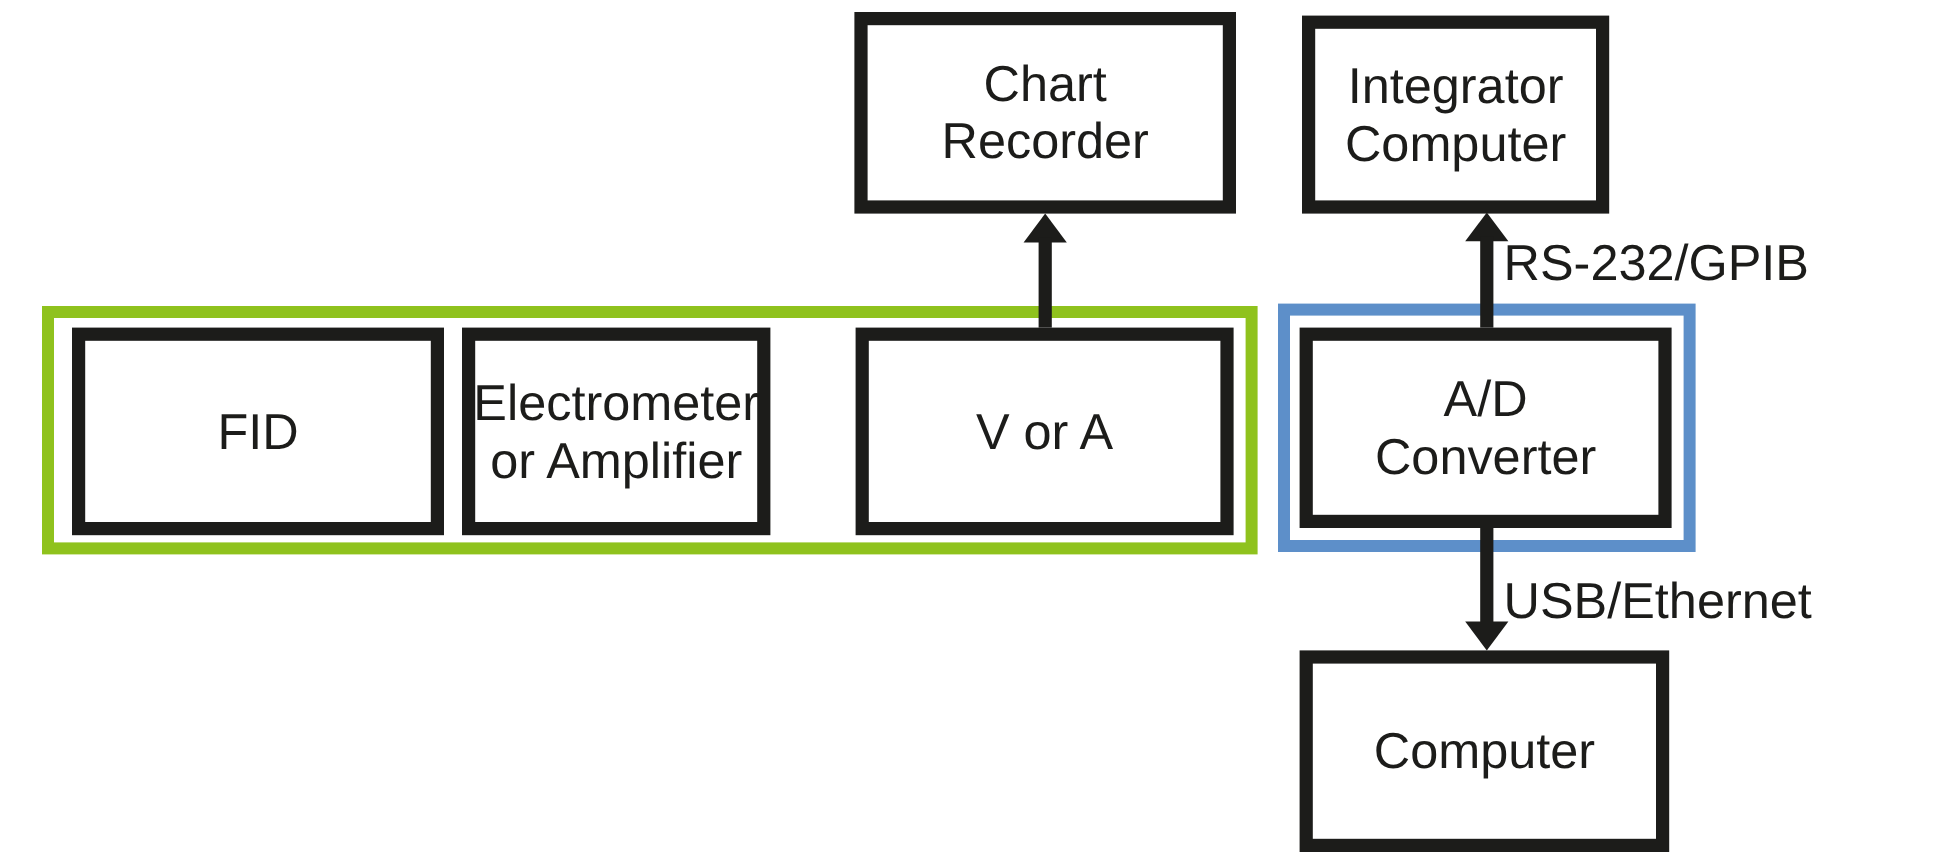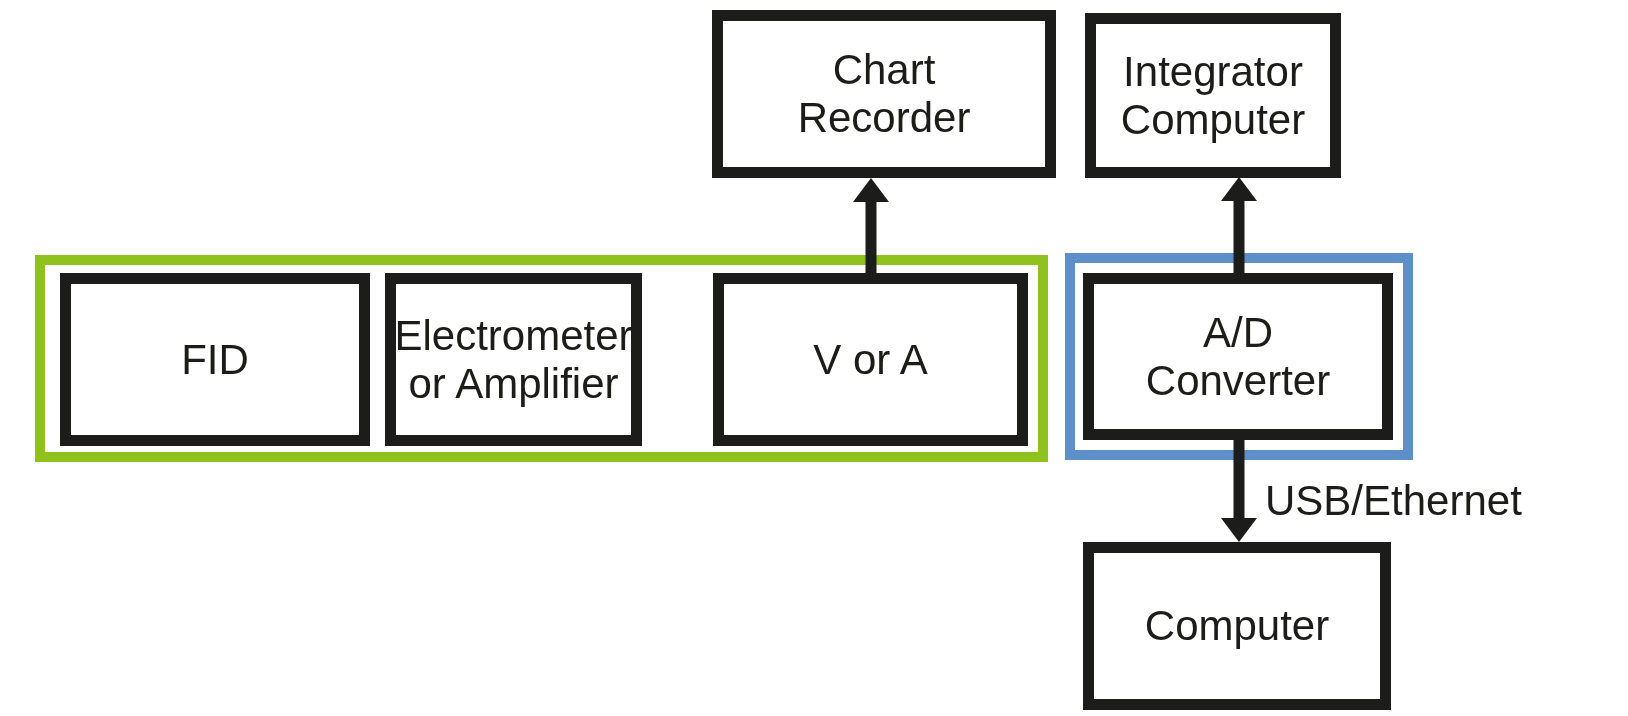--- a/index.html
+++ b/index.html
@@ -37,21 +37,21 @@
   .group {
     position: absolute;
     box-sizing: border-box;
     background: #ffffff;
     z-index: 1;
   }
   .group.green { border: 10px solid var(--c-green, #8FC21D); }
   .group.blue  { border: 10px solid var(--c-blue,  #5D8FC9); }
 
   
-  .chart-recorder { left: 712px;  top: 10px;  width: 344px; height: 168px; }
+  .chart-recorder { left: 712px;  top: 10px;  width: 318px; height: 168px; }
   .integrator     { left: 1085px; top: 13px;  width: 256px; height: 165px; }
   .green-group    { left: 35px;   top: 255px; width: 1013px; height: 207px; }
   .blue-group     { left: 1065px; top: 253px; width: 348px;  height: 207px; }
   .fid            { left: 60px;   top: 273px; width: 310px; height: 173px; }
   .electrometer   { left: 385px;  top: 273px; width: 257px; height: 173px; }
   .v-or-a         { left: 713px;  top: 273px; width: 315px; height: 173px; }
   .ad-converter   { left: 1083px; top: 273px; width: 310px; height: 167px; }
   .computer       { left: 1083px; top: 542px; width: 308px; height: 168px; }
 
   
@@ -77,21 +77,21 @@
 
   
   .conn-label {
     position: absolute;
     font-size: 42px;
     line-height: 1.05;
     white-space: nowrap;
     z-index: 3;
   }
   .rs232 { left: 1253px; top: 197px; }
-  .usb   { left: 1253px; top: 479px; margin-left: 12px; }
+  .usb   { left: 1253px; top: 479px; }
 </style>
 </head>
 <body>
 
 <div class="canvas">
 
   <div class="group green green-group"></div>
 
   <div class="group blue blue-group"></div>
 
@@ -121,16 +121,17 @@
   <div class="arrow up arrow-integrator">
     <div class="head"></div>
     <div class="shaft"></div>
   </div>
 
   <div class="arrow down arrow-computer">
     <div class="shaft"></div>
     <div class="head"></div>
   </div>
 
+  <div class="conn-label rs232">RS-232/GPIB</div>
 
   <div class="conn-label usb">USB/Ethernet</div>
 
 </div>
 
 </body></html>

